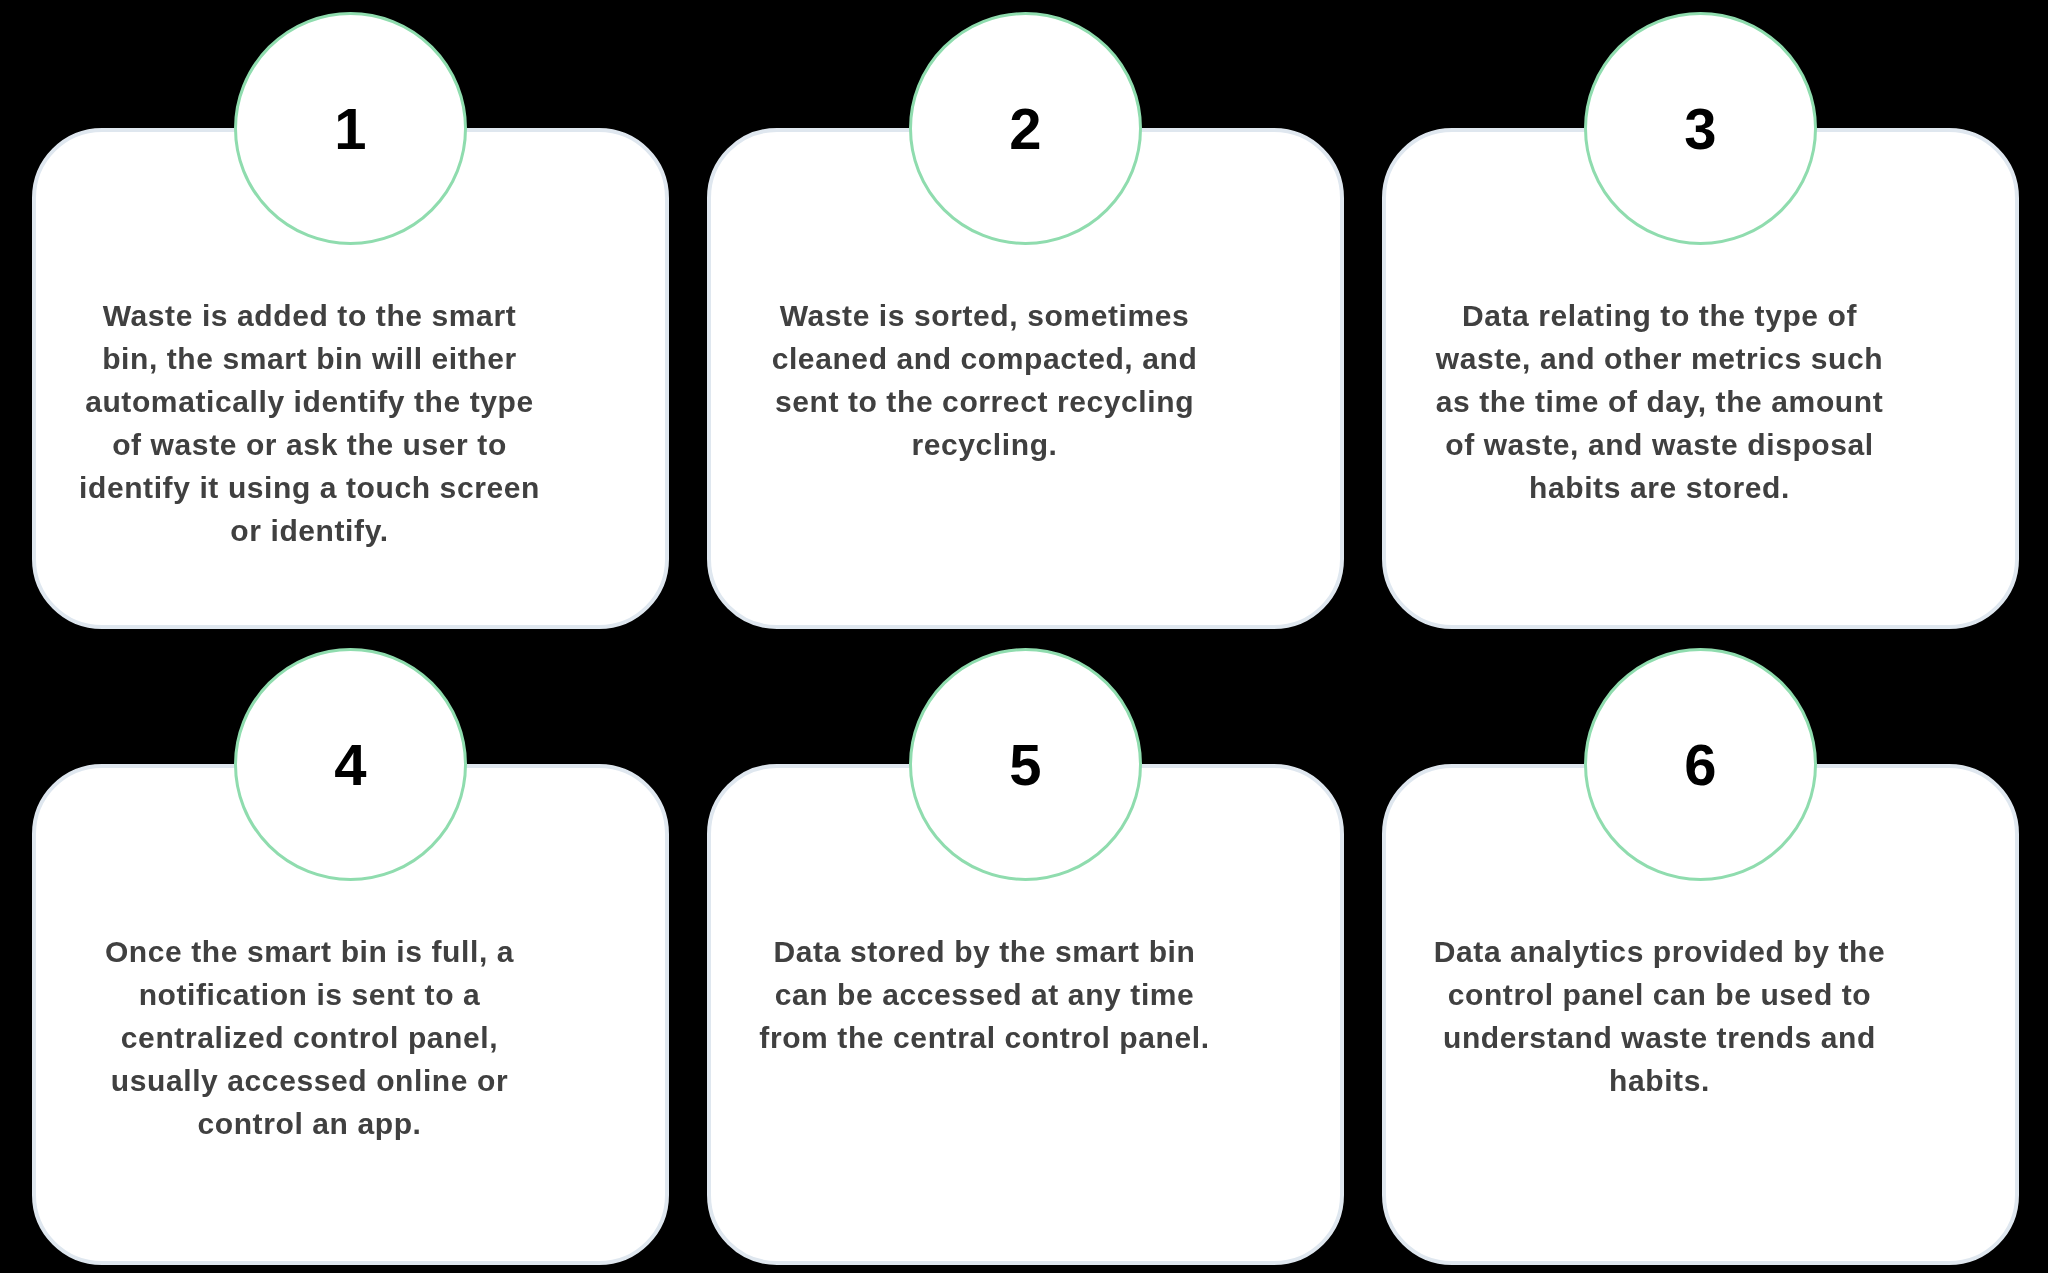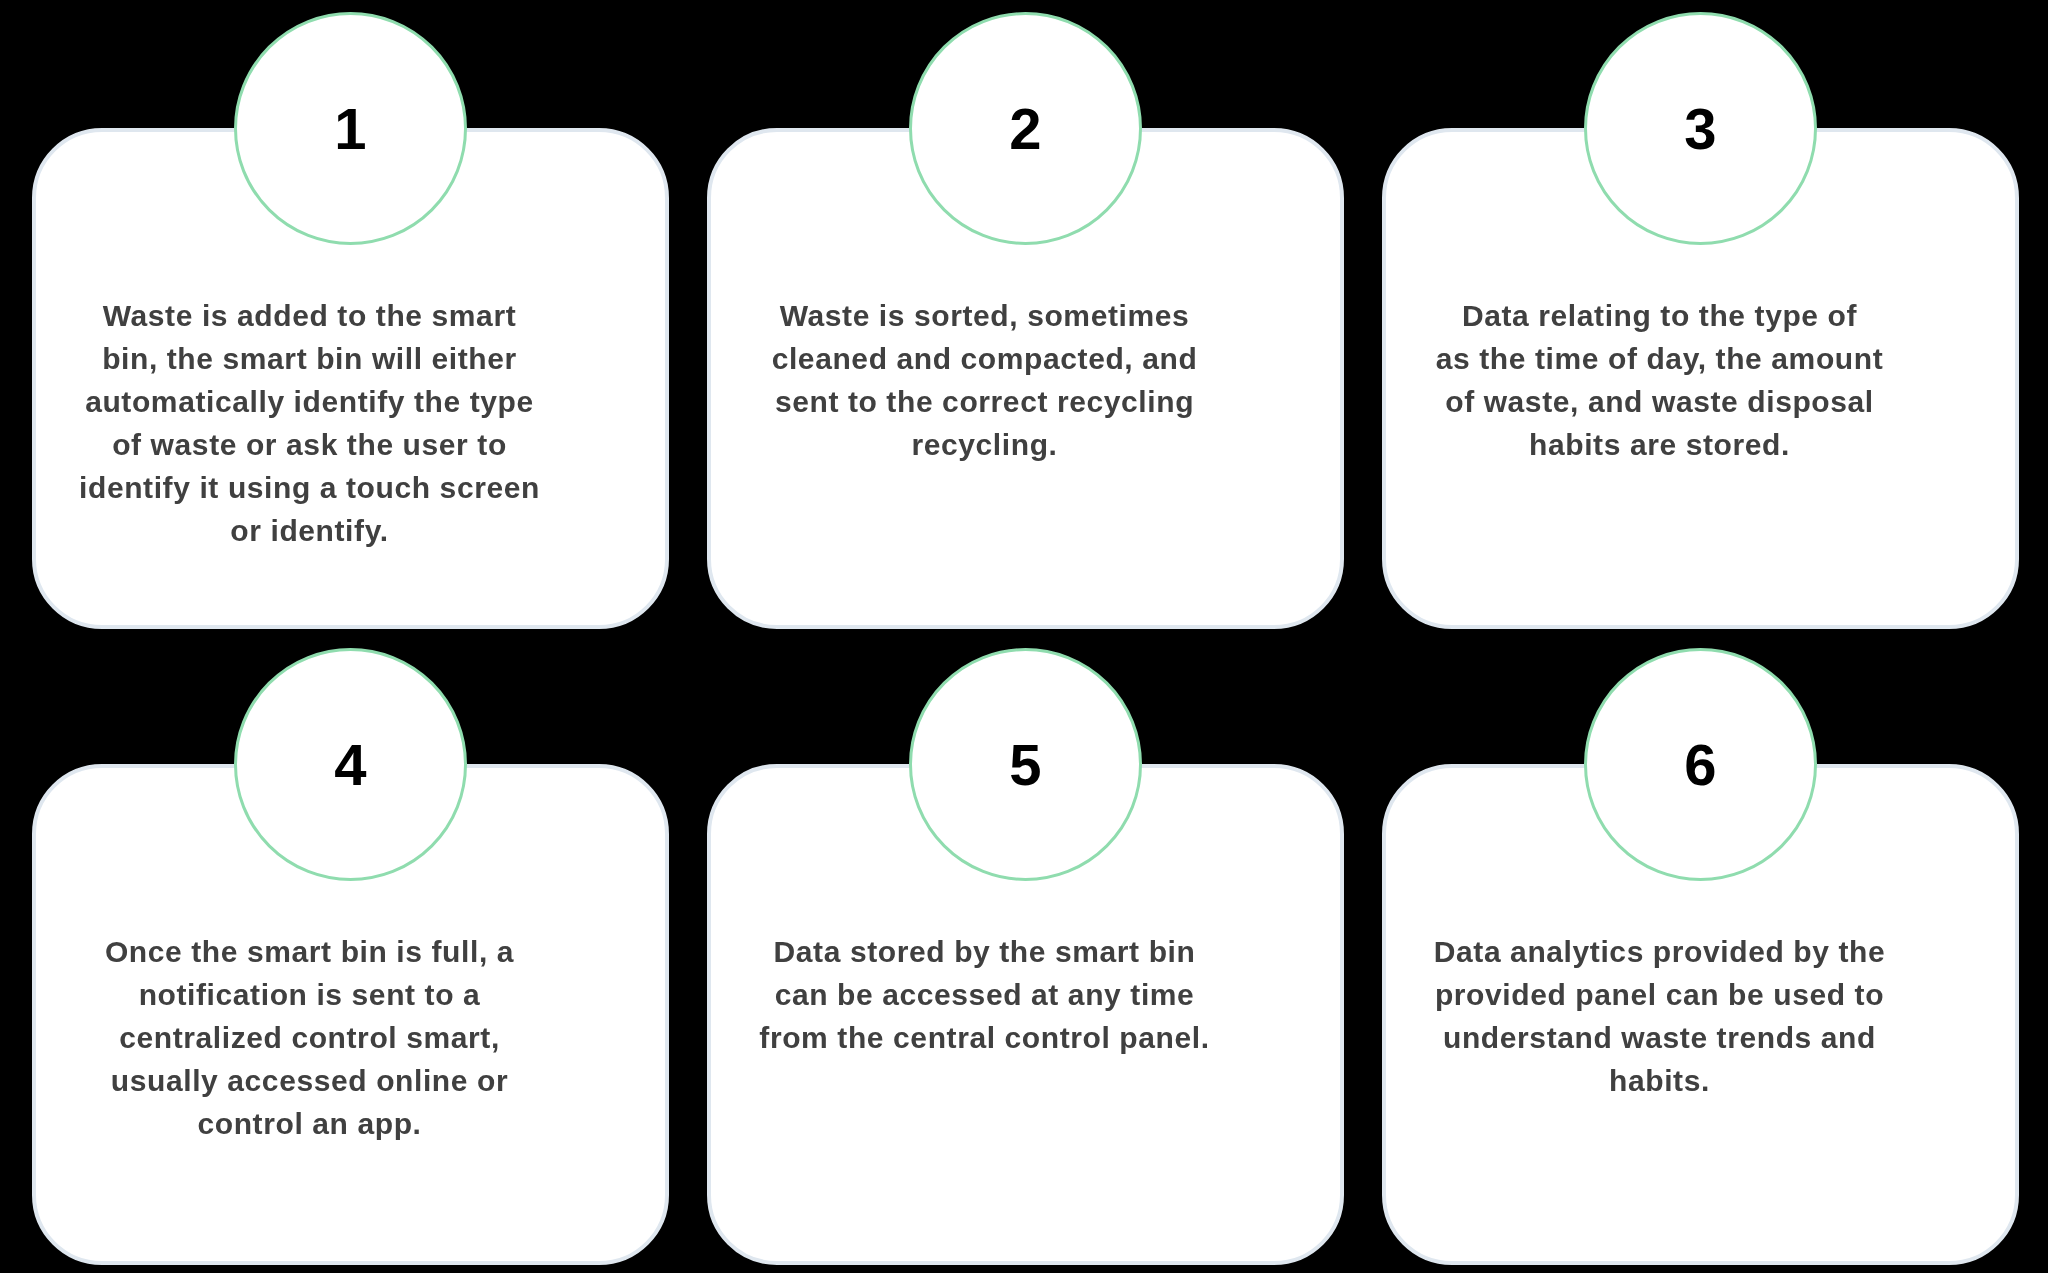--- a/index.html
+++ b/index.html
@@ -102,35 +102,36 @@
   </p>
 </div>
 
 <div class="step" style="left:1382px; top:128px;">
   <div class="card"></div>
   <div class="badge">
     <span class="badge-num">3</span>
   </div>
   <p class="desc">
     <span class="desc-line">Data relating to the type of</span>
+    <span class="desc-line">waste, and other metrics such</span>
     <span class="desc-line">as the time of day, the amount</span>
     <span class="desc-line">of waste, and waste disposal</span>
     <span class="desc-line">habits are stored.</span>
   </p>
 </div>
 
 <div class="step" style="left:32px; top:764px;">
   <div class="card"></div>
   <div class="badge">
     <span class="badge-num">4</span>
   </div>
   <p class="desc">
     <span class="desc-line">Once the smart bin is full, a</span>
     <span class="desc-line">notification is sent to a</span>
-    <span class="desc-line">centralized control smart,</span>
+    <span class="desc-line">centralized control panel,</span>
     <span class="desc-line">usually accessed online or</span>
     <span class="desc-line">control an app.</span>
   </p>
 </div>
 
 <div class="step" style="left:707px; top:764px;">
   <div class="card"></div>
   <div class="badge">
     <span class="badge-num">5</span>
   </div>
@@ -141,17 +142,17 @@
   </p>
 </div>
 
 <div class="step" style="left:1382px; top:764px;">
   <div class="card"></div>
   <div class="badge">
     <span class="badge-num">6</span>
   </div>
   <p class="desc">
     <span class="desc-line">Data analytics provided by the</span>
-    <span class="desc-line">provided panel can be used to</span>
+    <span class="desc-line">control panel can be used to</span>
     <span class="desc-line">understand waste trends and</span>
     <span class="desc-line">habits.</span>
   </p>
 </div>
 
 </body></html>

